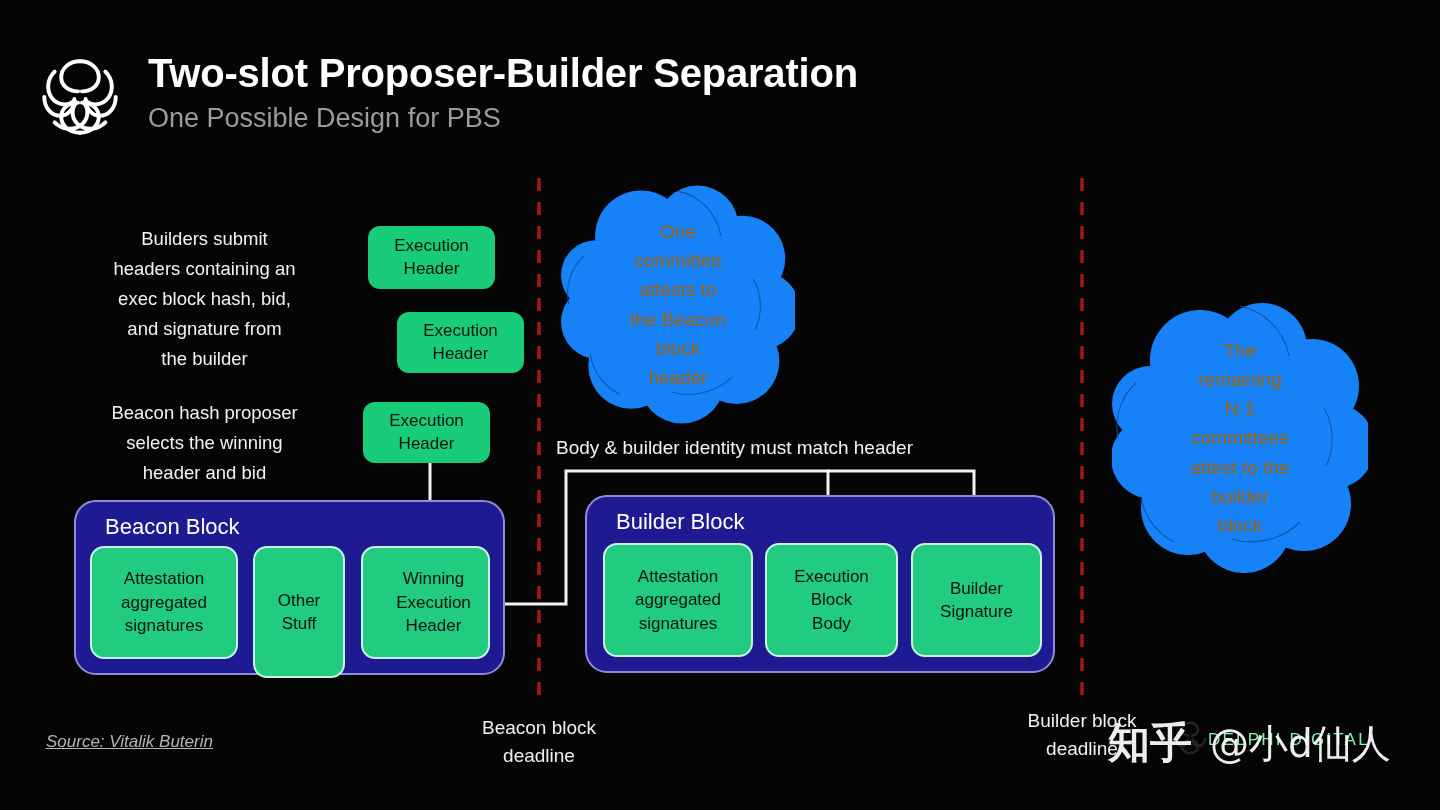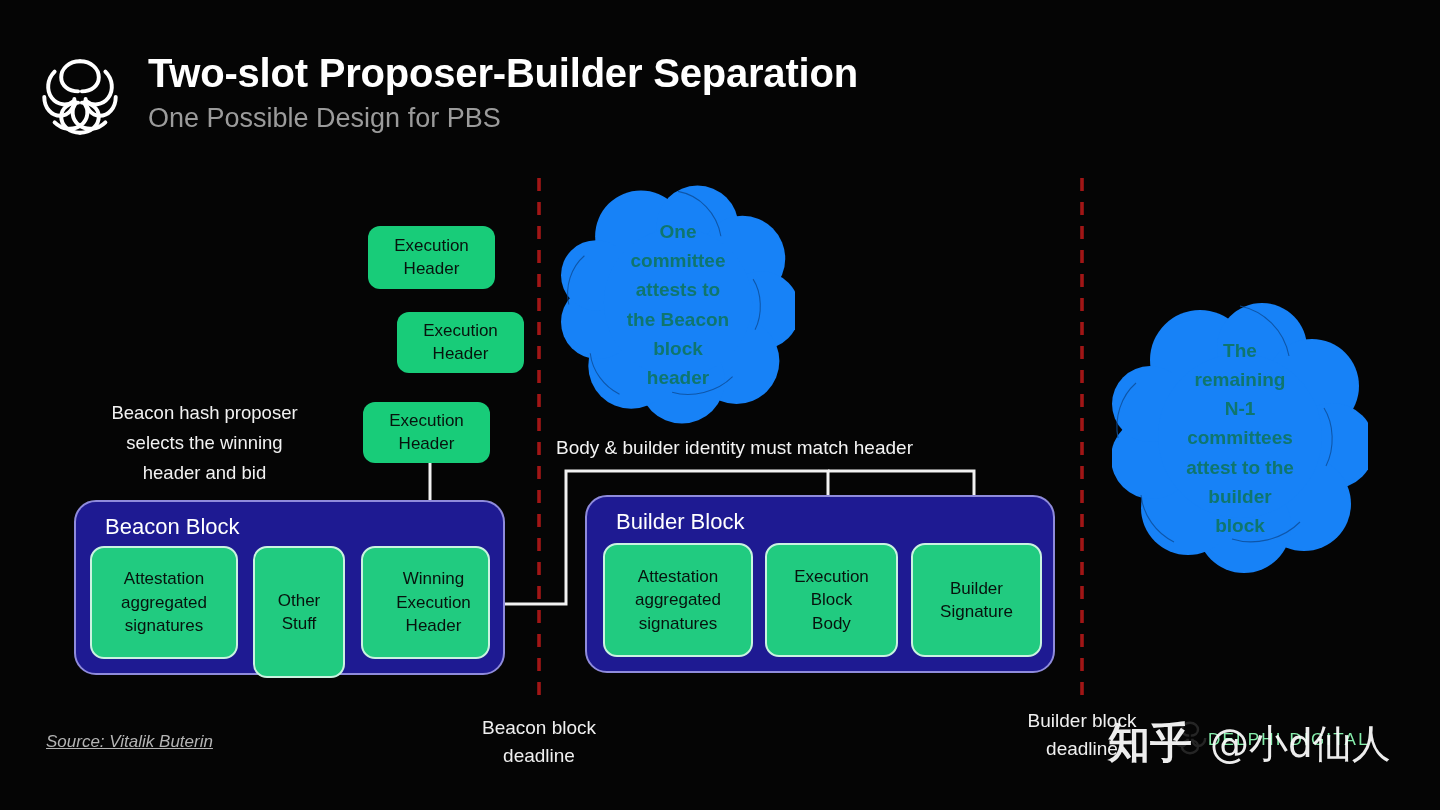--- a/index.html
+++ b/index.html
@@ -92,25 +92,24 @@
   .cloud {
     position: absolute;
   }
   .cloud svg { display: block; width: 100%; height: 100%; }
   .cloud .cloud-text {
     position: absolute; inset: 0;
     display: flex; align-items: center; justify-content: center;
     text-align: center;
     font-size: 19px;
     line-height: 1.53;
-    color: #0f766e;
+    color: #a16207;
     white-space: pre-line;
     padding: 0 14%;
     box-sizing: border-box;
-    font-weight: bold;
   }
 
   
   #connectors {
     position: absolute; left: 0; top: 0;
     width: 1440px; height: 810px;
     pointer-events: none;
   }
 
   
@@ -193,20 +192,25 @@
 
     <line x1="539" y1="178" x2="539" y2="700" stroke="#a11616" stroke-width="3.6" stroke-dasharray="13 11"></line>
     <line x1="1082" y1="178" x2="1082" y2="700" stroke="#a11616" stroke-width="3.6" stroke-dasharray="13 11"></line>
 
     <path d="M430 463 L430 533" stroke="#f2f2f2" stroke-width="3" fill="none" marker-end="url(#arrowhead)"></path>
 
     <path d="M500 604 L566 604 L566 471 L828 471 L828 529" stroke="#f2f2f2" stroke-width="3" fill="none" marker-end="url(#arrowhead)"></path>
     <path d="M828 471 L974 471 L974 529" stroke="#f2f2f2" stroke-width="3" fill="none" marker-end="url(#arrowhead)"></path>
   </svg>
 
+  <div class="note" style="left:72px; top:224px; width:265px;">Builders submit
+headers containing an
+exec block hash, bid,
+and signature from
+the builder</div>
 
   <div class="note" style="left:72px; top:398px; width:265px;">Beacon hash proposer
 selects the winning
 header and bid</div>
 
 
   <div id="match-caption">Body &amp; builder identity must match header</div>
 
   <div class="exec-header" style="left:368px; top:226px; width:127px; height:63px;">Execution
 Header</div>

